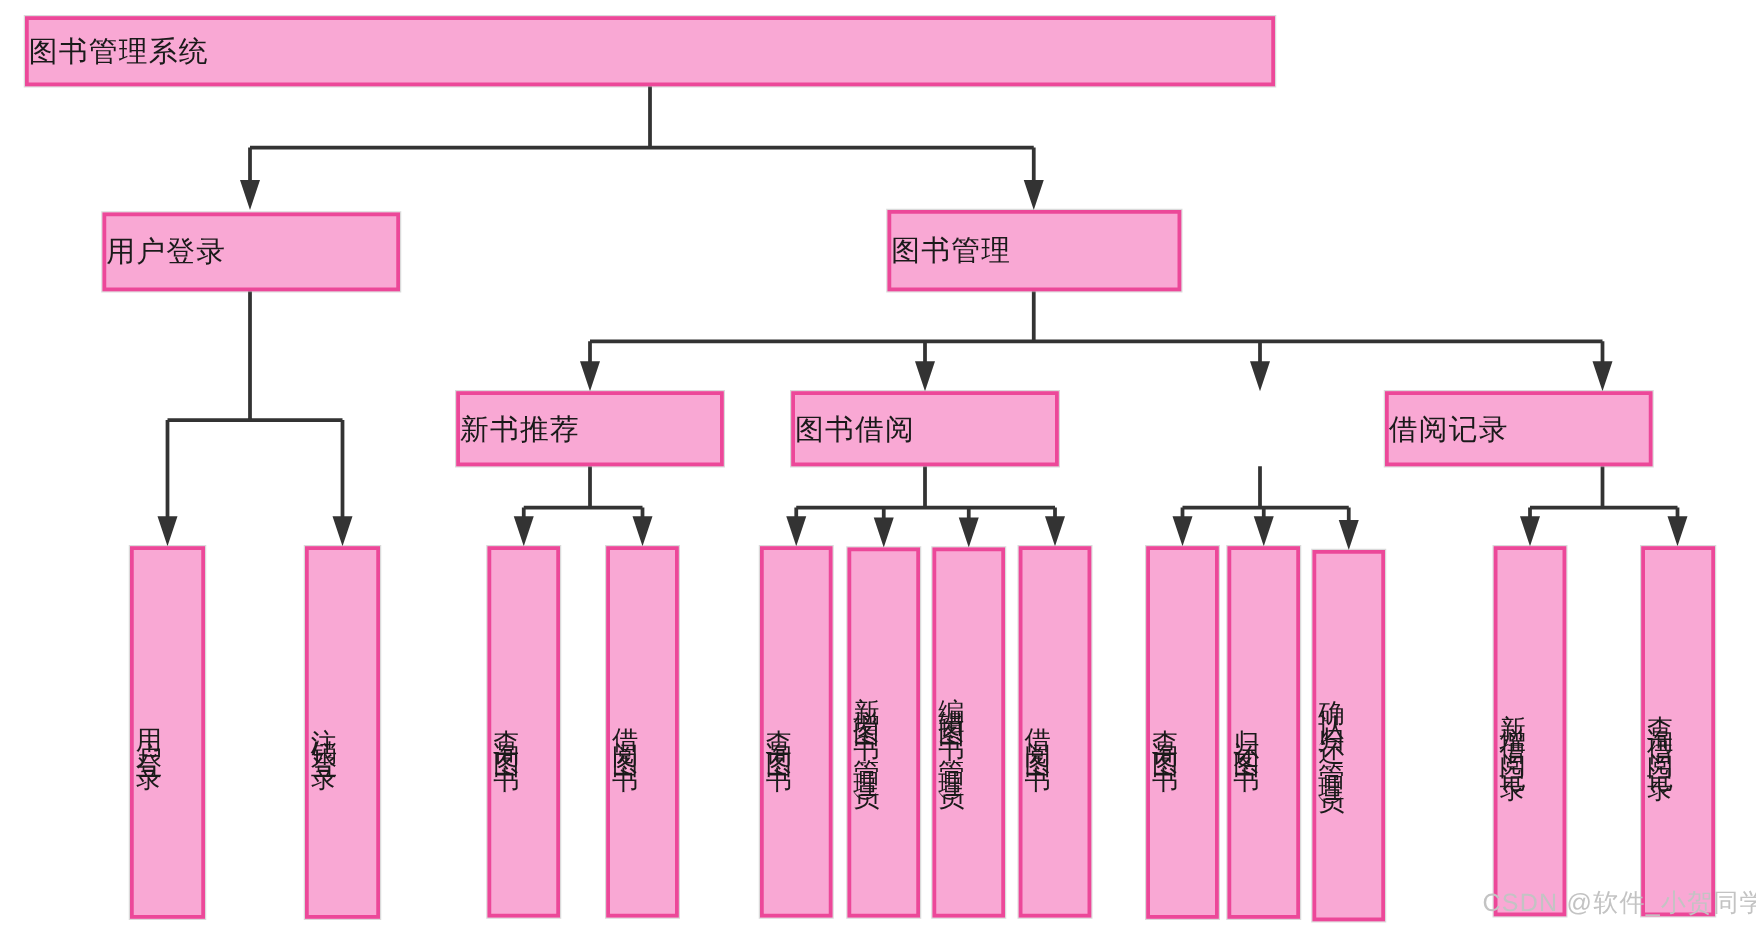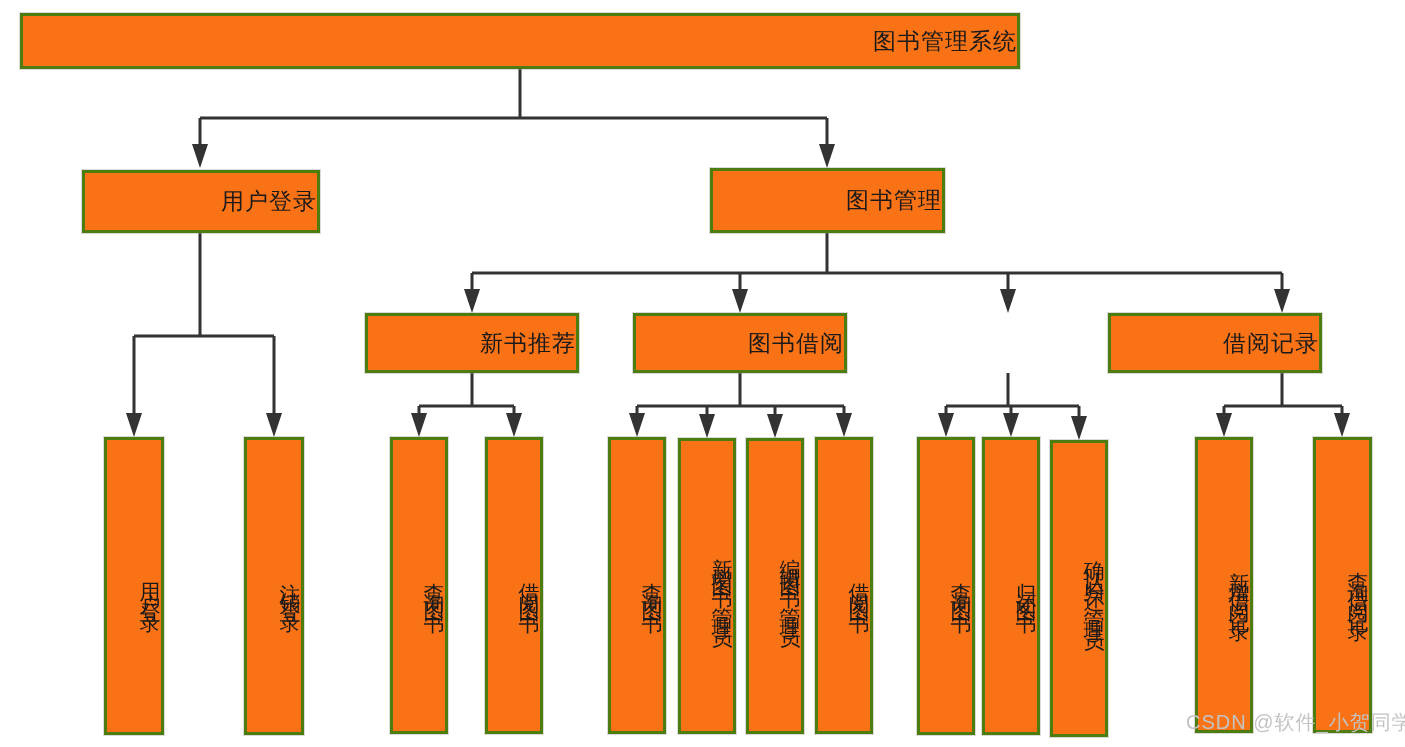--- a/index.html
+++ b/index.html
@@ -2,23 +2,23 @@
 <html><head>
 <meta charset="utf-8">
 <style>
   html,body{margin:0;padding:0;background:#fff;}
   .stage{
     position:relative;width:1405px;height:747px;background:#fff;overflow:hidden;
     font-family:"Liberation Sans","DejaVu Sans",sans-serif;color:#1a1a1a;
   }
   .connectors{position:absolute;left:0;top:0;z-index:1;}
   .box{
-    position:absolute;box-sizing:border-box;background:#f97316;
-    border:3px solid #4d7c0f;box-shadow:0 0 0 1px rgba(150,150,150,.35);
-    display:flex;align-items:center;justify-content:flex-end;z-index:2;
+    position:absolute;box-sizing:border-box;background:#f9a8d4;
+    border:3px solid #ec4899;box-shadow:0 0 0 1px rgba(150,150,150,.35);
+    display:flex;align-items:center;justify-content:flex-start;z-index:2;
   }
   .hlabel{font-size:23px;letter-spacing:1px;white-space:nowrap;}
   .root-label{font-size:23px;letter-spacing:1px;}
   .vbox span{
     writing-mode:vertical-rl;text-orientation:mixed;
     font-size:21px;letter-spacing:10px;line-height:1.05;white-space:nowrap;
   }
   .watermark{
     position:absolute;left:1186px;top:709px;z-index:5;
     font-size:20px;letter-spacing:1px;color:#c3c3c3;white-space:nowrap;

